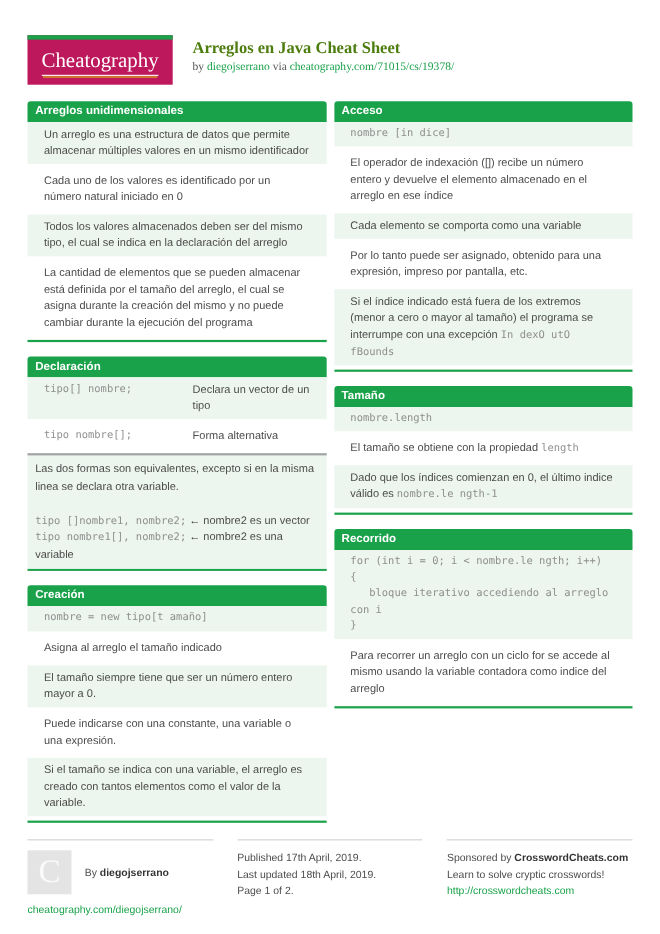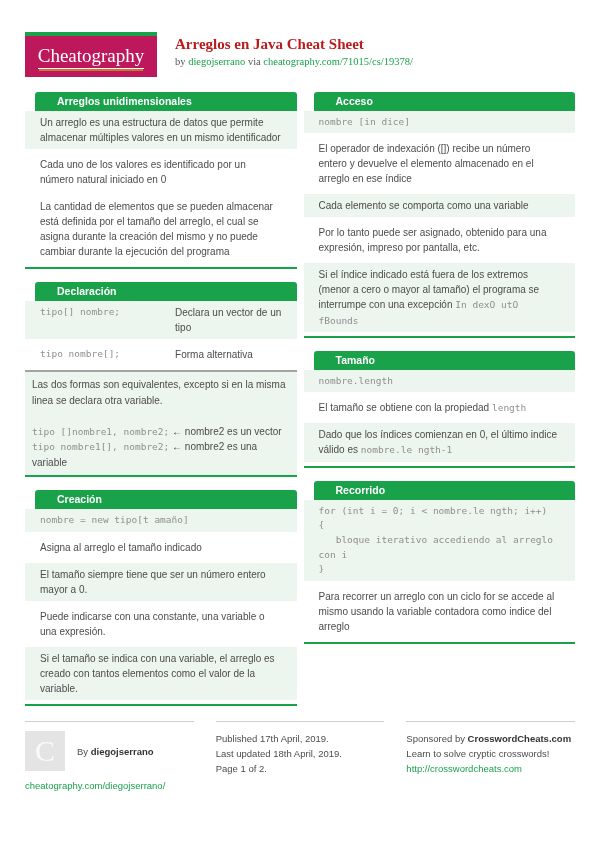--- a/index.html
+++ b/index.html
@@ -24,38 +24,37 @@
   .logo-inner {
     font-family:"Liberation Serif", serif;
     color:#ffffff; font-size:19px;
     border-bottom:1px solid #ffffff;
     padding-bottom:1px;
     box-shadow:0 3px 0 -1px #cf7233;
   }
   .title-block { margin-left:18px; padding-top:3px; }
   .sheet-title {
     font-family:"Liberation Serif", serif;
-    font-weight:bold; font-size:15px; color:#b91c1c;
+    font-weight:bold; font-size:15px; color:#4d7c0f;
     line-height:1.2;
   }
   .sheet-subtitle {
     font-family:"Liberation Serif", serif;
     font-size:10.5px; color:#555555; margin-top:3px;
   }
   .sheet-subtitle .green-link { color:#1aa24a; text-decoration:none; cursor:pointer; }
   
   .columns { display:flex; gap:7px; align-items:flex-start; margin-top:15px; }
   .col { flex:1 1 0; min-width:0; }
   .sheet-section { margin-bottom:13px; border-bottom:2px solid #1aa24a; }
   .sec-header {
     background:#1aa24a; color:#ffffff;
     font-size:10.5px; font-weight:bold;
-    padding:3px 7px 4px 22px;
+    padding:3px 7px 4px 7px;
     border-radius:3px 3px 0 0;
-    margin-left:10px;
   }
   .row {
     font-size:10px; line-height:1.5;
     padding:4px 15px; margin-bottom:4px;
   }
   .row-tint { background:#ecf5ee; }
   .row-white { background:#ffffff; }
   .code-row, .cb-line, .cell-code, .m {
     font-family:"DejaVu Sans Mono","Liberation Mono", monospace;
     color:#8f8f8f; font-size:9.5px;
@@ -103,20 +102,21 @@
     </div>
   </div>
 </div>
 
 <div class="columns">
   <div class="col" id="col-left">
       <section class="sheet-section">
         <div class="sec-header">Arreglos unidimensionales</div>
         <div class="row row-tint"><span>Un arreglo es una estructura de datos que permite almacenar múltiples valores en un mismo identificador</span></div>
         <div class="row row-white"><span>Cada uno de los valores es identificado por un número natural iniciado en 0</span></div>
+        <div class="row row-tint"><span>Todos los valores almacenados deben ser del mismo tipo, el cual se indica en la declaración del arreglo</span></div>
         <div class="row row-white"><span>La cantidad de elementos que se pueden almacenar está definida por el tamaño del arreglo, el cual se asigna durante la creación del mismo y no puede cambiar durante la ejecución del programa</span></div>
       </section>
       <section class="sheet-section">
         <div class="sec-header">Declaración</div>
         <div class="row row-tint cols">
           <span class="cell-code">tipo[] nombre;</span>
           <span class="cell-text">Declara un vector de un tipo</span>
         </div>
         <div class="row row-white cols">
           <span class="cell-code">tipo nombre[];</span>

